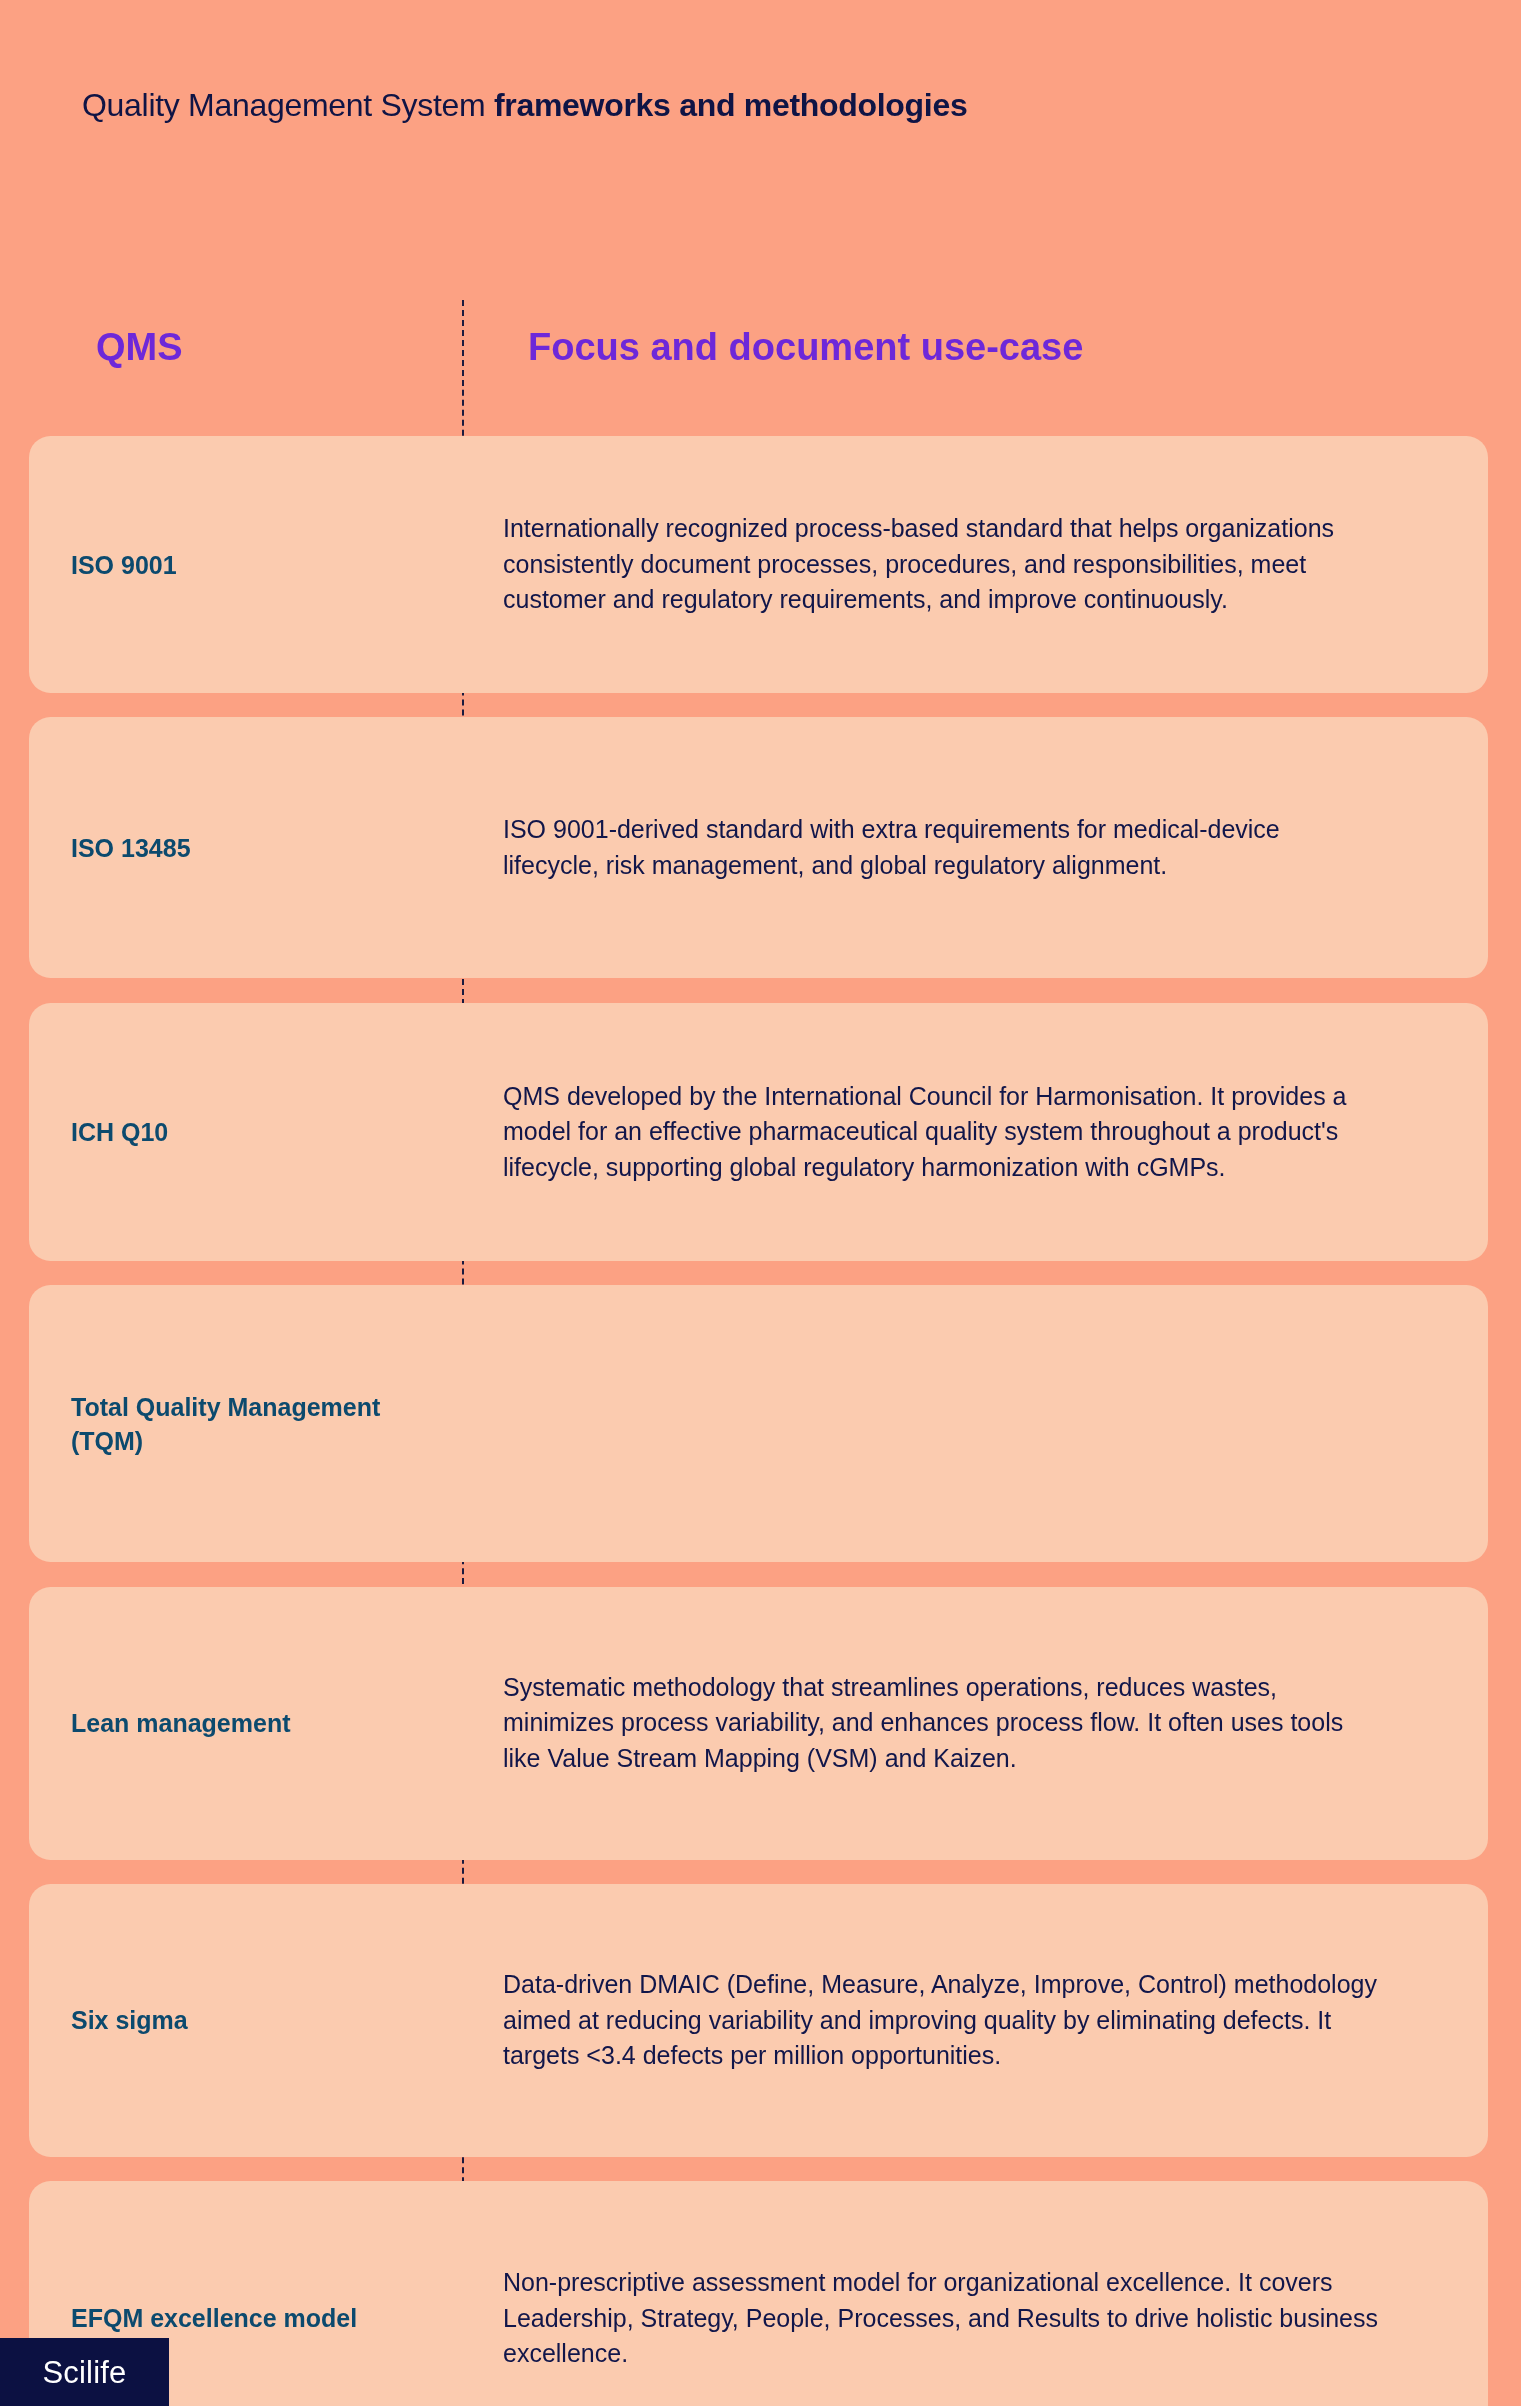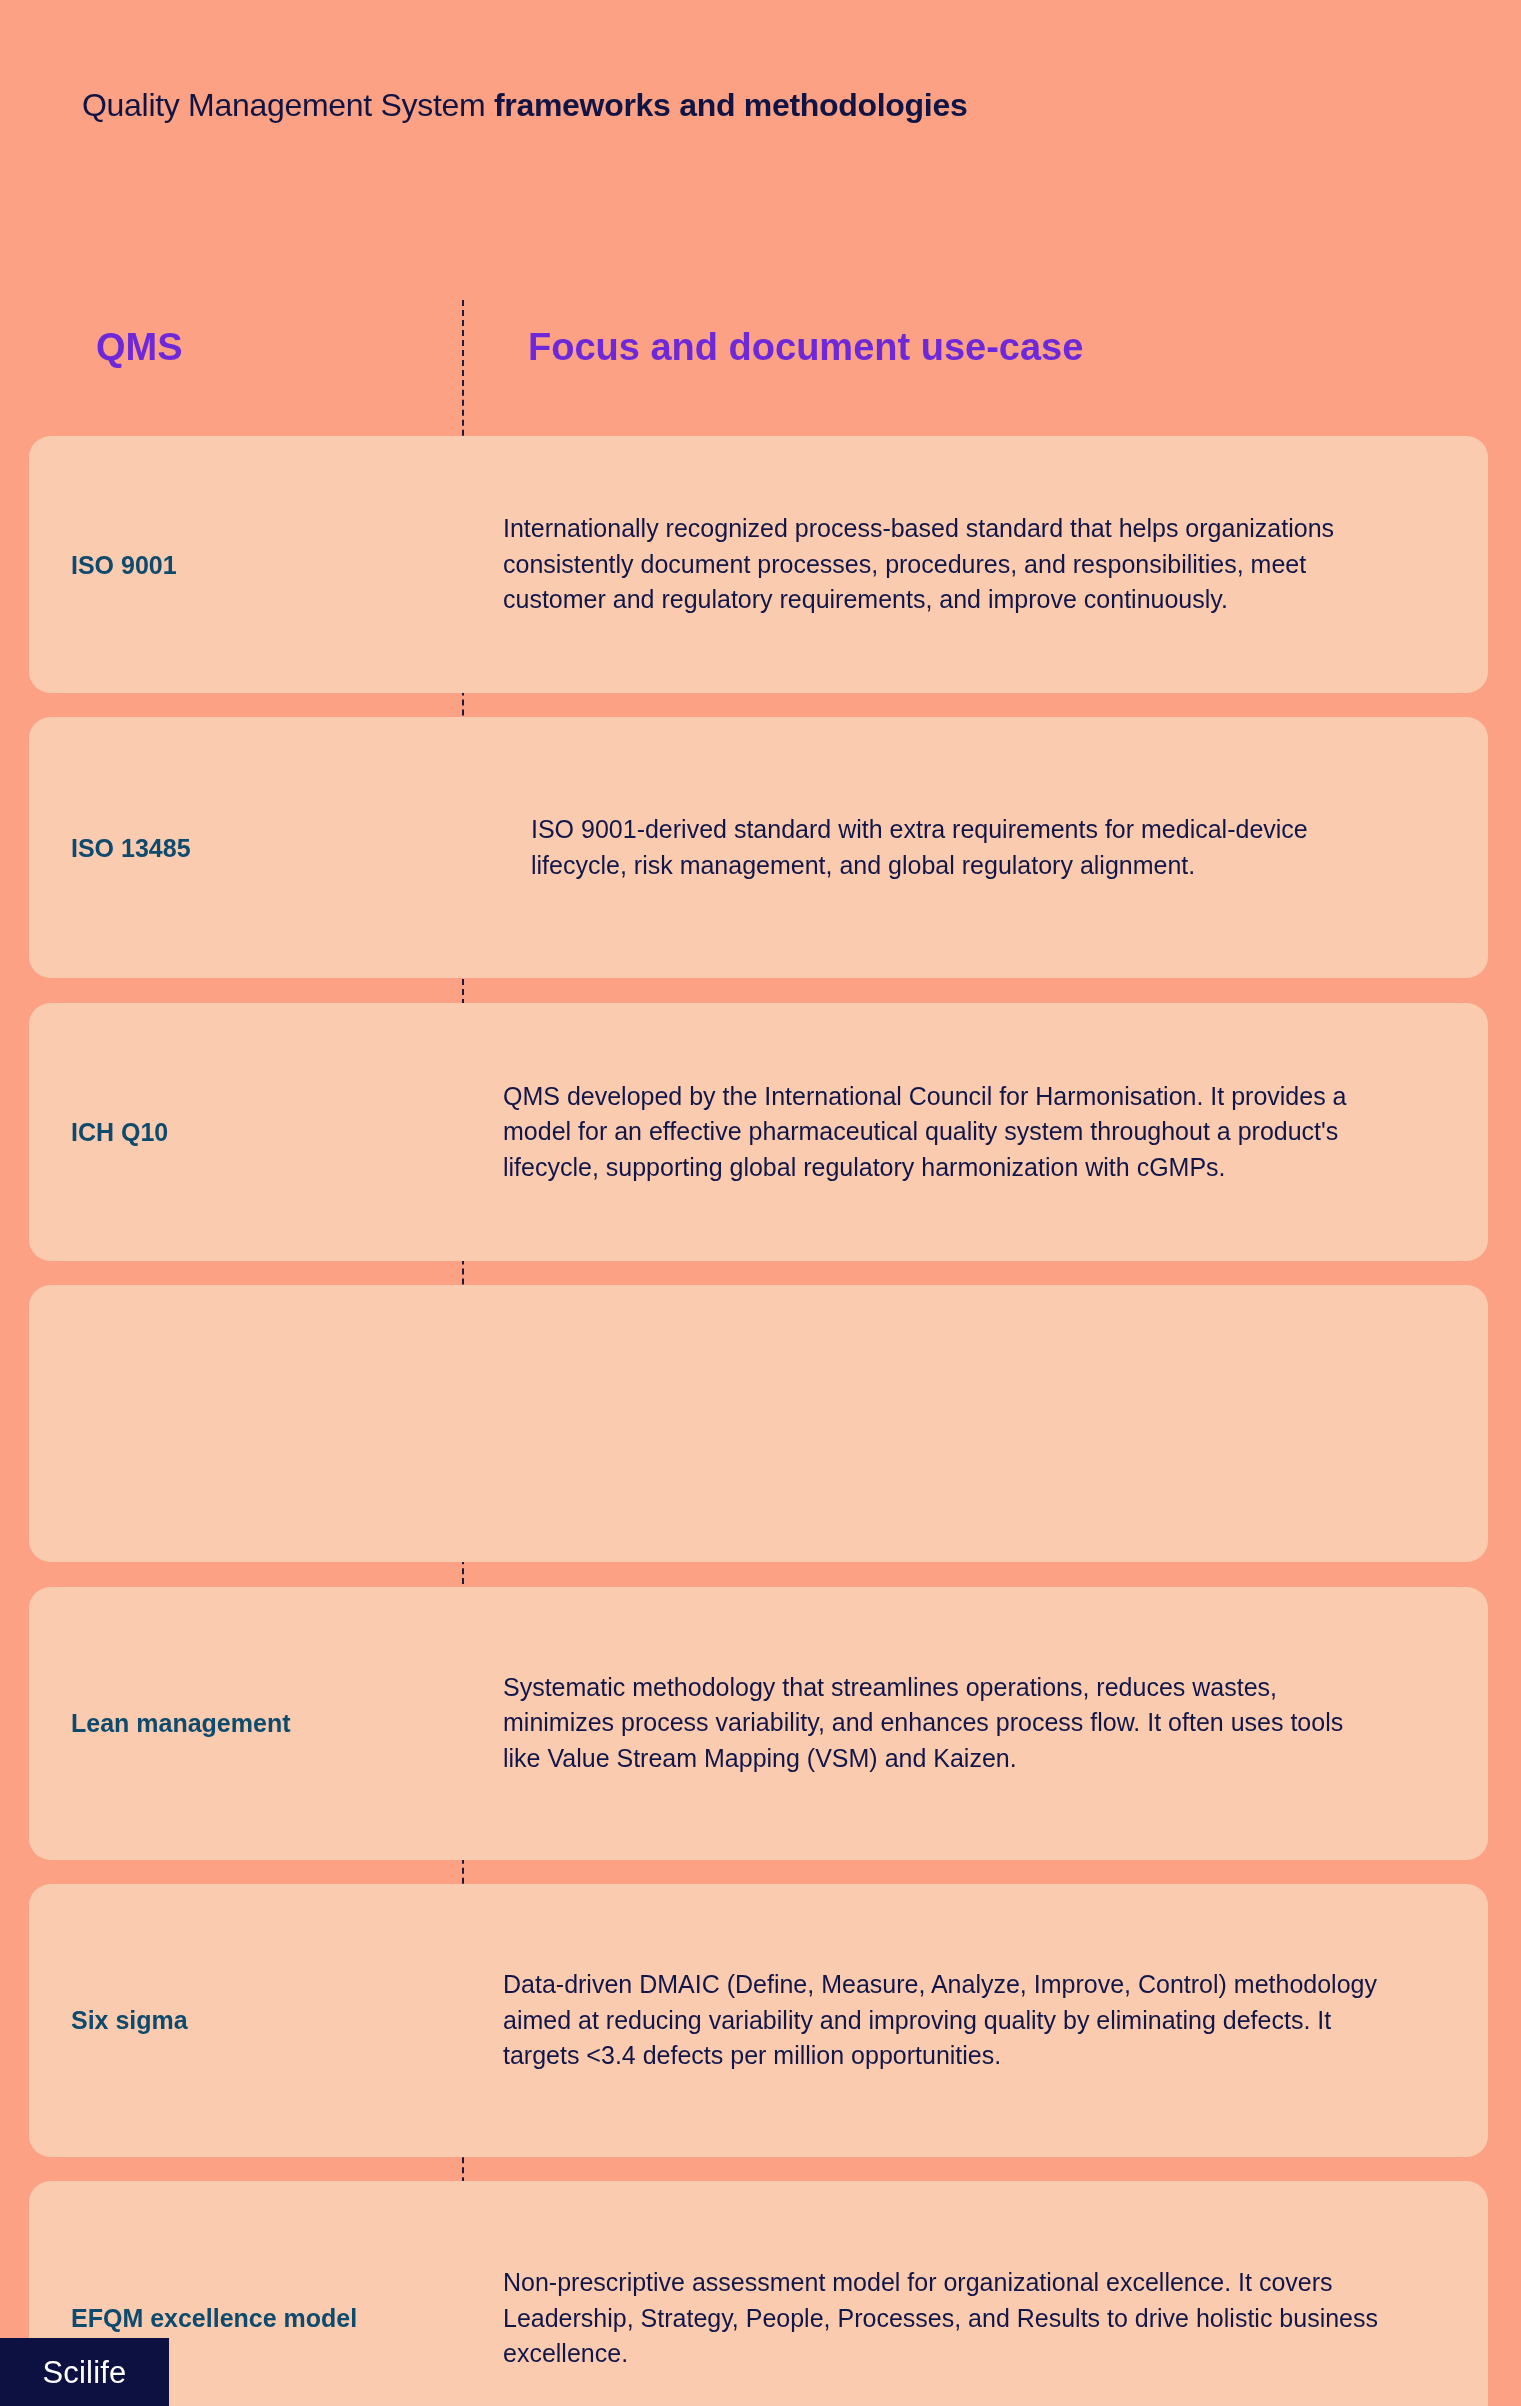--- a/index.html
+++ b/index.html
@@ -92,21 +92,21 @@
     padding-left: 40px;
     padding-right: 107px;
     font-size: 25px;
     font-weight: 400;
     line-height: 1.42;
     color: #11164A;
   }
 
   
   .h-1 { height: 257px; }
-  .h-2 { height: 261px; gap: 28px; }
+  .h-2 { height: 261px; }
   .h-3 { height: 258px; }
   .h-4 { height: 277px; }
   .h-5 { height: 273px; }
   .h-6 { height: 273px; }
   .h-7 { height: 274px; }
 
   
   #footer-logo {
     position: absolute;
     left: 0;
@@ -150,20 +150,21 @@
     <div class="row-label">ISO 13485</div>
     <div class="row-desc">ISO 9001-derived standard with extra requirements for medical-device lifecycle, risk management, and global regulatory alignment.</div>
   </div>
 
   <div class="row-card h-3">
     <div class="row-label">ICH Q10</div>
     <div class="row-desc">QMS developed by the International Council for Harmonisation. It provides a model for an effective pharmaceutical quality system throughout a product's lifecycle, supporting global regulatory harmonization with cGMPs.</div>
   </div>
 
   <div class="row-card h-4">
+    <div class="row-label">Total Quality Management (TQM)</div>
   </div>
 
   <div class="row-card h-5">
     <div class="row-label">Lean management</div>
     <div class="row-desc">Systematic methodology that streamlines operations, reduces wastes, minimizes process variability, and enhances process flow. It often uses tools like Value Stream Mapping (VSM) and Kaizen.</div>
   </div>
 
   <div class="row-card h-6">
     <div class="row-label">Six sigma</div>
     <div class="row-desc">Data-driven DMAIC (Define, Measure, Analyze, Improve, Control)  methodology aimed at reducing variability and improving quality by eliminating defects. It targets &lt;3.4 defects per million opportunities.</div>

